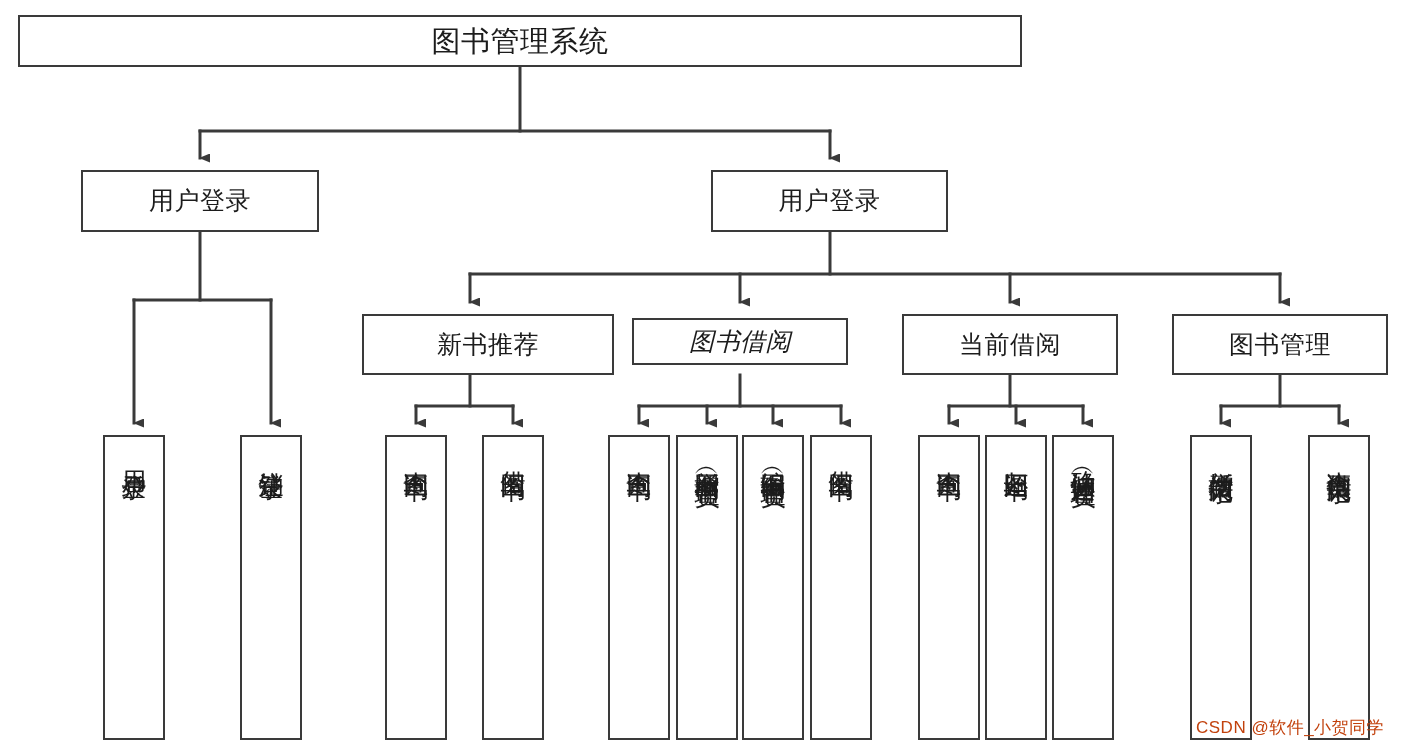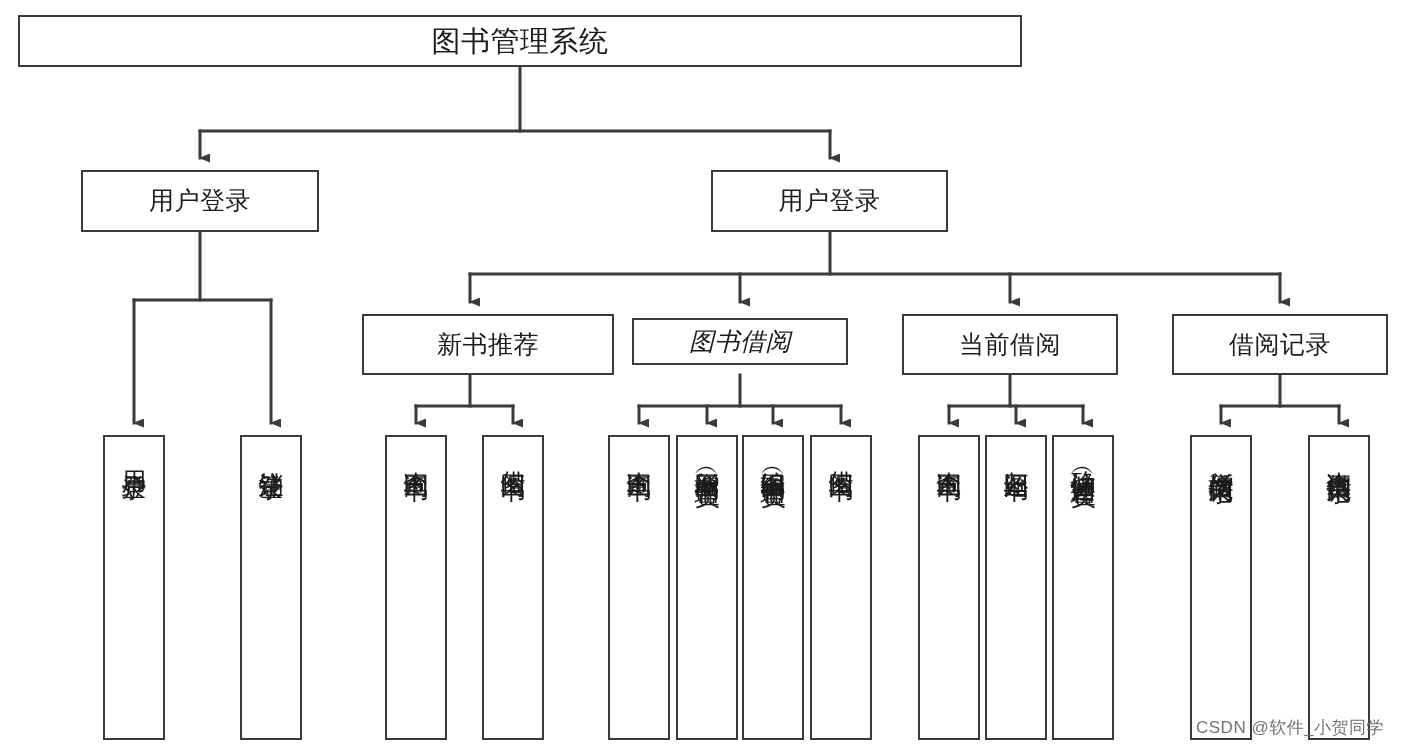--- a/index.html
+++ b/index.html
@@ -61,21 +61,21 @@
     writing-mode: vertical-rl;
     text-orientation: upright;
     font-size: 25px;
     line-height: 1.0;
     letter-spacing: 2px;
     text-align: left;
     max-height: 270px;
   }
   .watermark {
     position: absolute;
-    color: #737373;
+    color: #c2410c;
     font-size: 17px;
     letter-spacing: 0.5px;
     white-space: nowrap;
   }
 </style>
 </head>
 <body>
 
 <div id="diagram-root">
 
@@ -143,21 +143,21 @@
   <div class="node horiz" style="left: 362px; top: 314px; width: 252px; height: 61px;">
     <span class="node-label">新书推荐</span>
   </div>
   <div class="node horiz" style="left: 632px; top: 318px; width: 216px; height: 47px; font-style: italic;">
     <span class="node-label">图书借阅</span>
   </div>
   <div class="node horiz" style="left: 902px; top: 314px; width: 216px; height: 61px;">
     <span class="node-label">当前借阅</span>
   </div>
   <div class="node horiz" style="left: 1172px; top: 314px; width: 216px; height: 61px;">
-    <span class="node-label">借阅记录</span>
+    <span class="node-label">图书管理</span>
   </div>
 
   <div class="node vert" style="left: 103px; top: 435px; width: 62px; height: 305px;">
     <span class="node-label">用户登录</span>
   </div>
   <div class="node vert" style="left: 240px; top: 435px; width: 62px; height: 305px;">
     <span class="node-label">注销登录</span>
   </div>
 
   <div class="node vert" style="left: 385px; top: 435px; width: 62px; height: 305px;">

